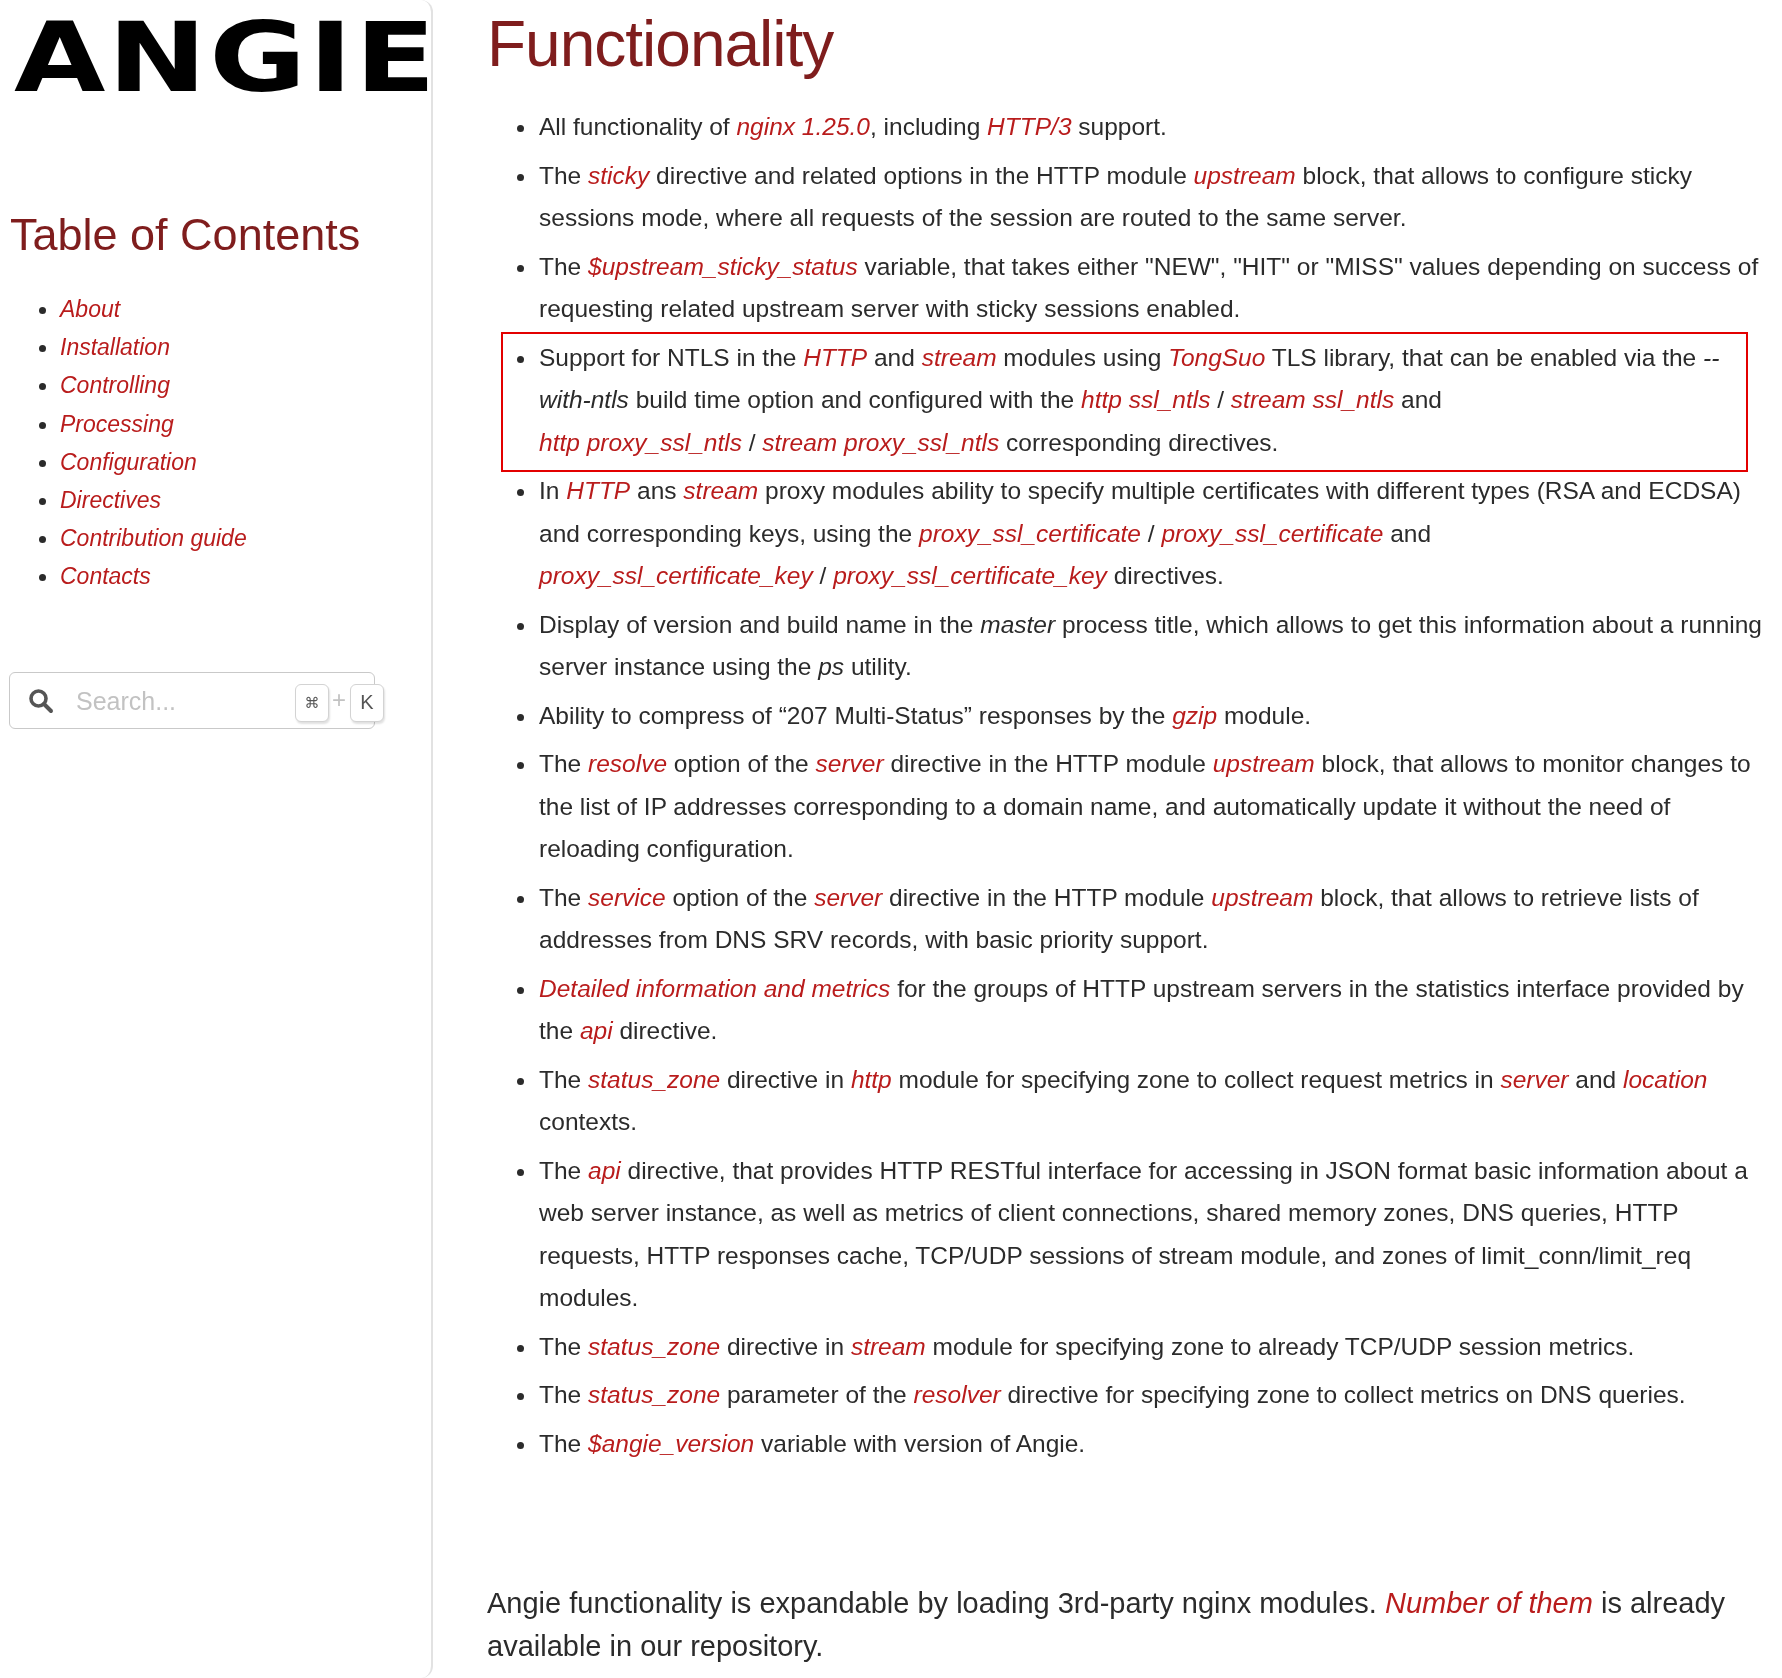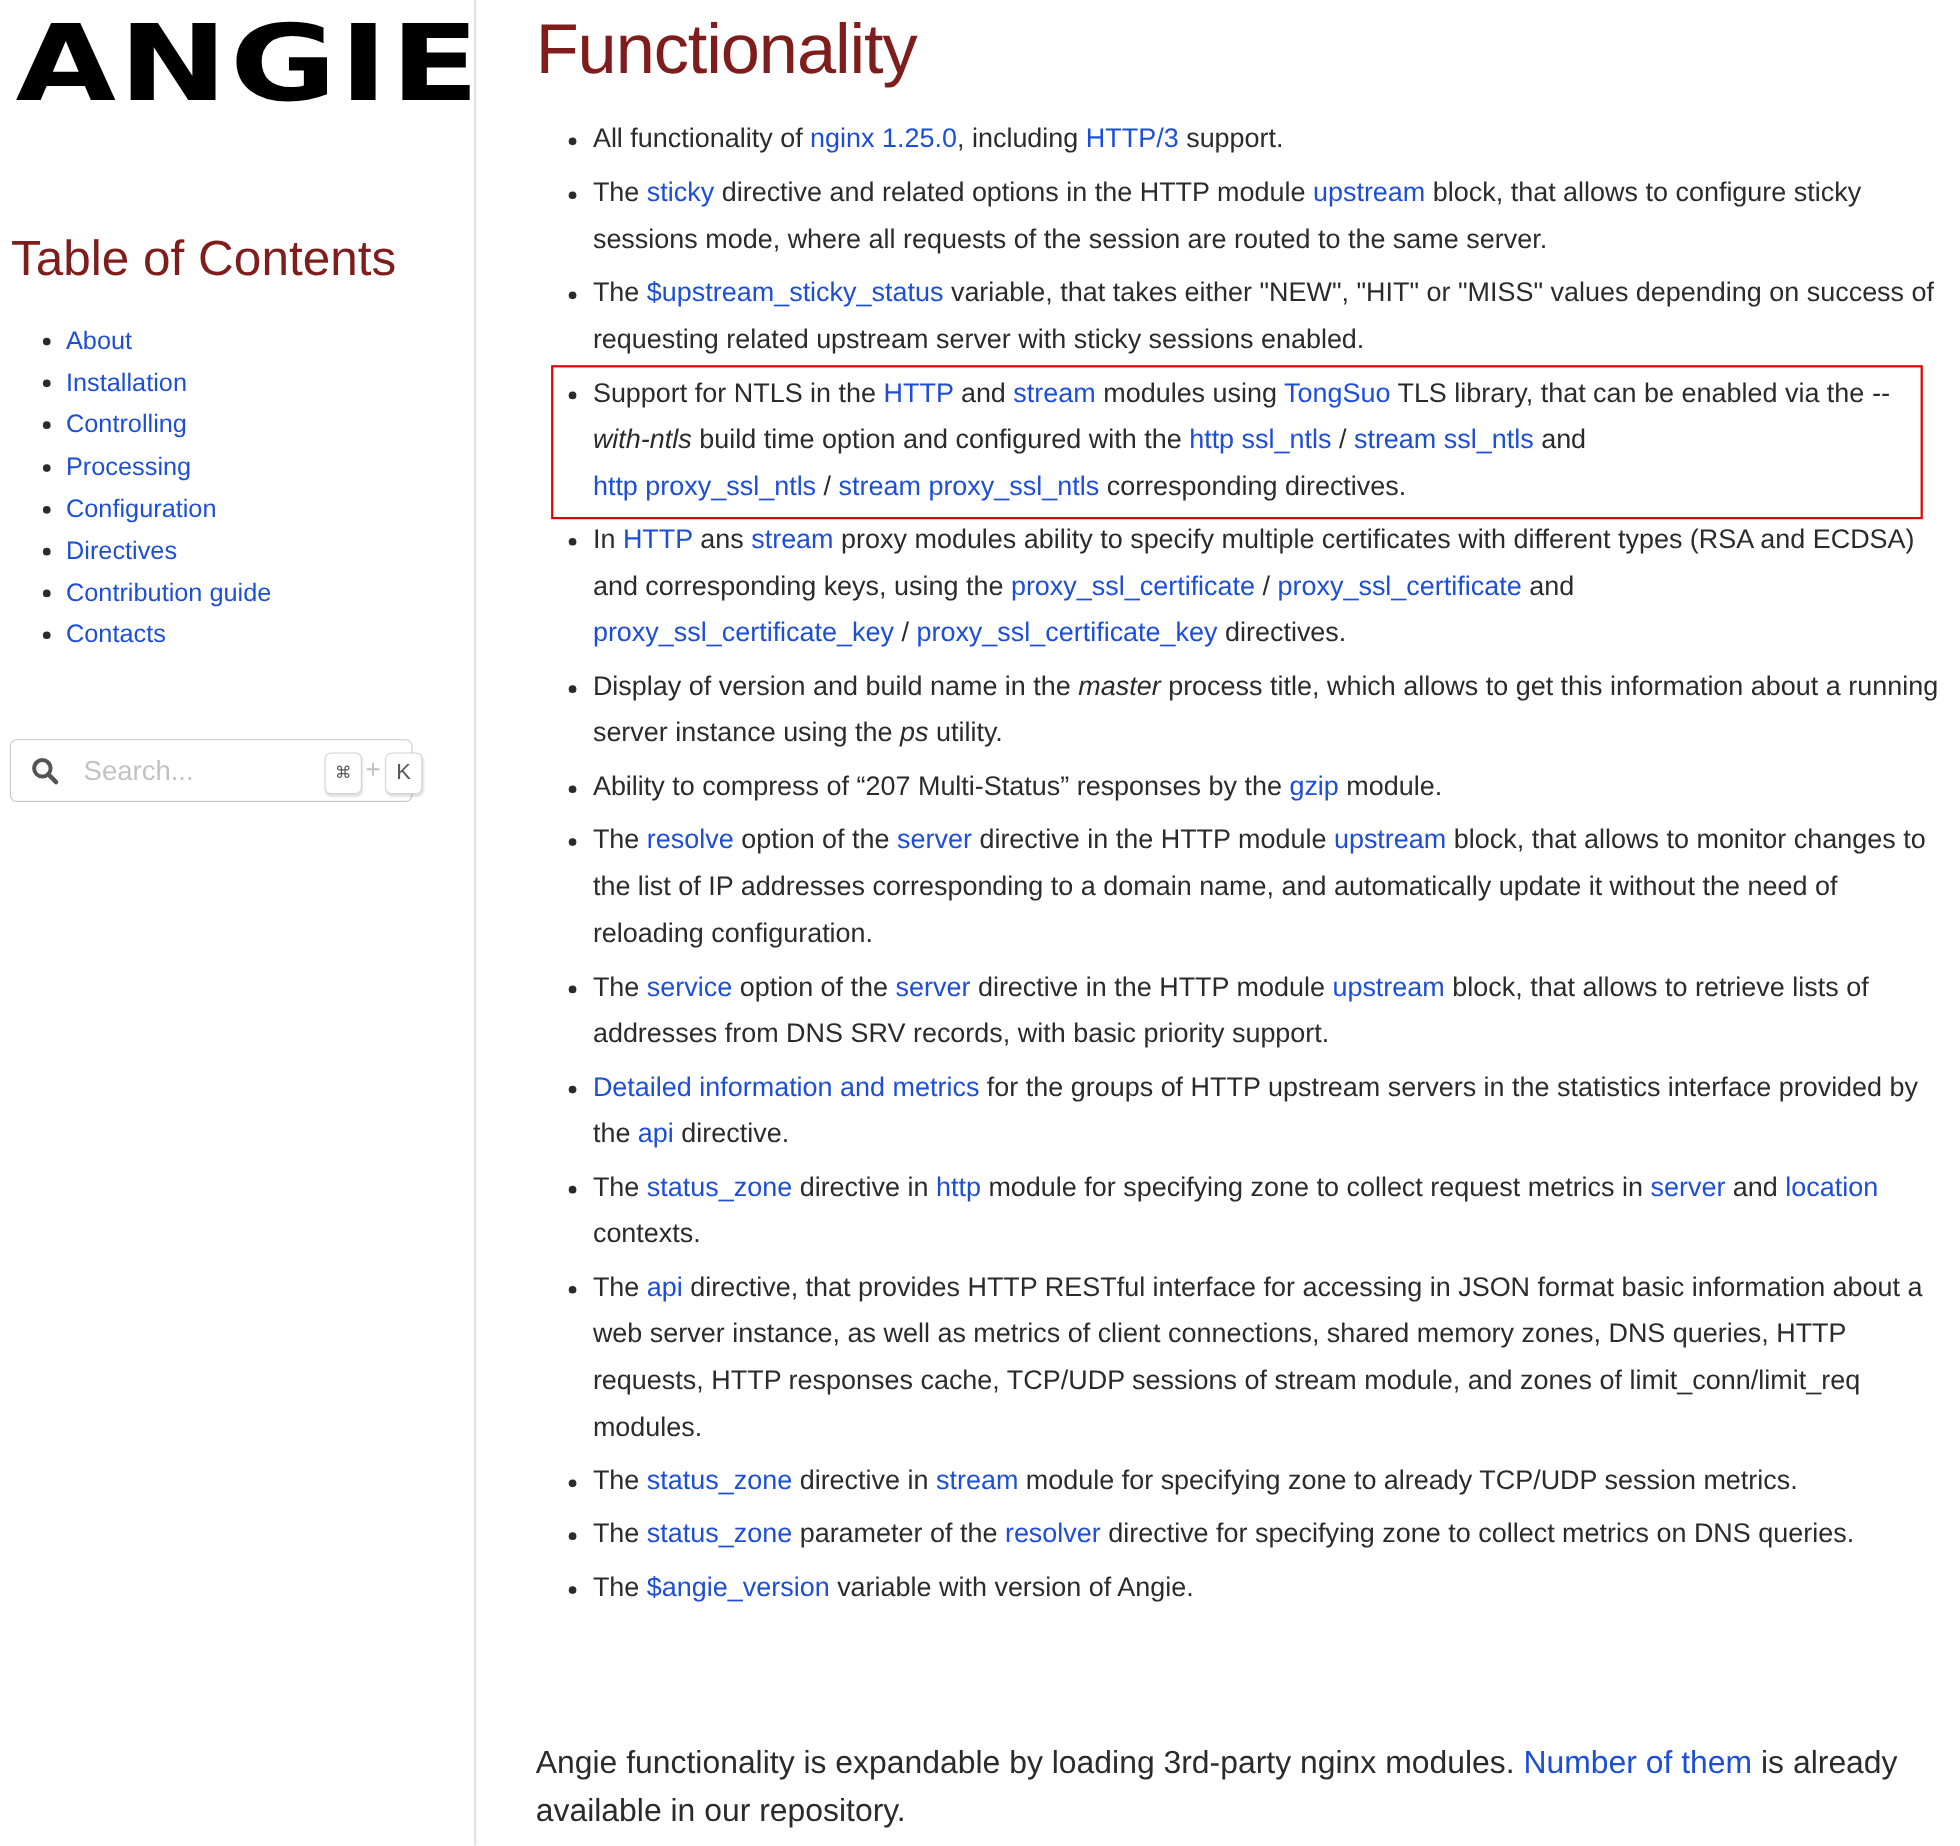--- a/index.html
+++ b/index.html
@@ -1,24 +1,24 @@
 <!DOCTYPE html>
 <html><head>
 <meta charset="utf-8">
 <style>
   html, body { margin: 0; padding: 0; background: #ffffff; }
   body {
     width: 1782px; height: 1678px; overflow: hidden; position: relative;
     font-family: "Liberation Sans", "DejaVu Sans", sans-serif;
     color: #2b2b2b;
   }
-  a { color: #1d4ed8; text-decoration: none; }
+  a { color: #b91c1c; text-decoration: none; font-style: italic; }
   .sidebar {
     position: absolute; left: 0; top: 0; width: 433px; height: 1678px;
-    border-right: 2px solid #e2e2e2; box-sizing: border-box;
+    border-right: 2px solid #e2e2e2; box-sizing: border-box; border-radius: 12px;
   }
   .logo {
     position: absolute; left: 14px; top: 10px;
     font-family: "DejaVu Sans", sans-serif; font-weight: bold;
     font-size: 96px; letter-spacing: 2px; line-height: 1; color: #000;
     transform: scaleX(1.23); transform-origin: left top;
   }
   .toc-title {
     position: absolute; left: 10px; top: 208px;
     font-size: 45px; color: #7f1d1d; font-weight: normal; margin: 0; line-height: 1.2;

